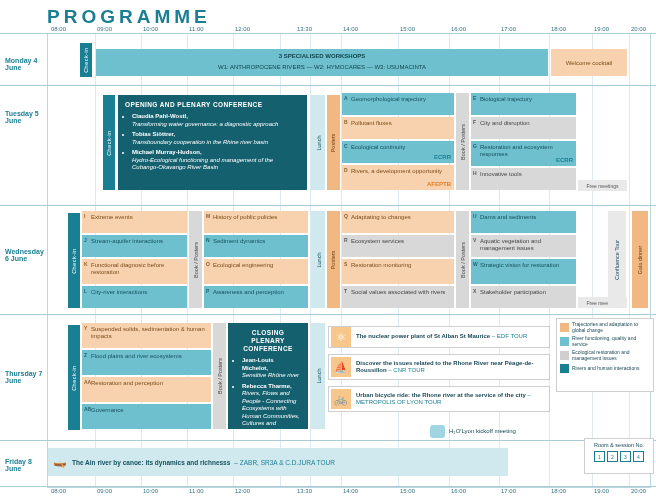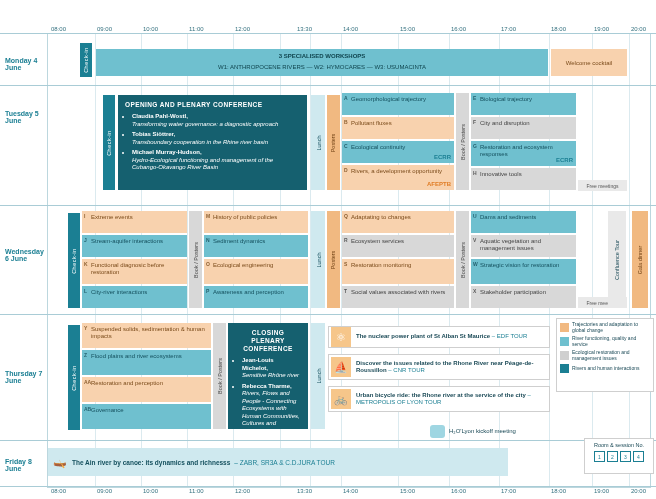--- a/index.html
+++ b/index.html
@@ -83,20 +83,21 @@
 
   .lunch{background:#cfe9ef;color:#15505e;}
   .posters{background:#f1b981;color:#6d3f12;}
   .bookposters{background:#d8d8d8;color:#444;}
 </style>
 </head>
 <body>
 
 <div id="root">
 
+  <div class="title">PROGRAMME</div>
 
   <div>
     <div class="hour-label" style="left:51px;top:26px;">08:00</div>
     <div class="hour-label" style="left:97px;top:26px;">09:00</div>
     <div class="hour-label" style="left:143px;top:26px;">10:00</div>
     <div class="hour-label" style="left:189px;top:26px;">11:00</div>
     <div class="hour-label" style="left:235px;top:26px;">12:00</div>
     <div class="hour-label" style="left:297px;top:26px;">13:30</div>
     <div class="hour-label" style="left:343px;top:26px;">14:00</div>
     <div class="hour-label" style="left:400px;top:26px;">15:00</div>

